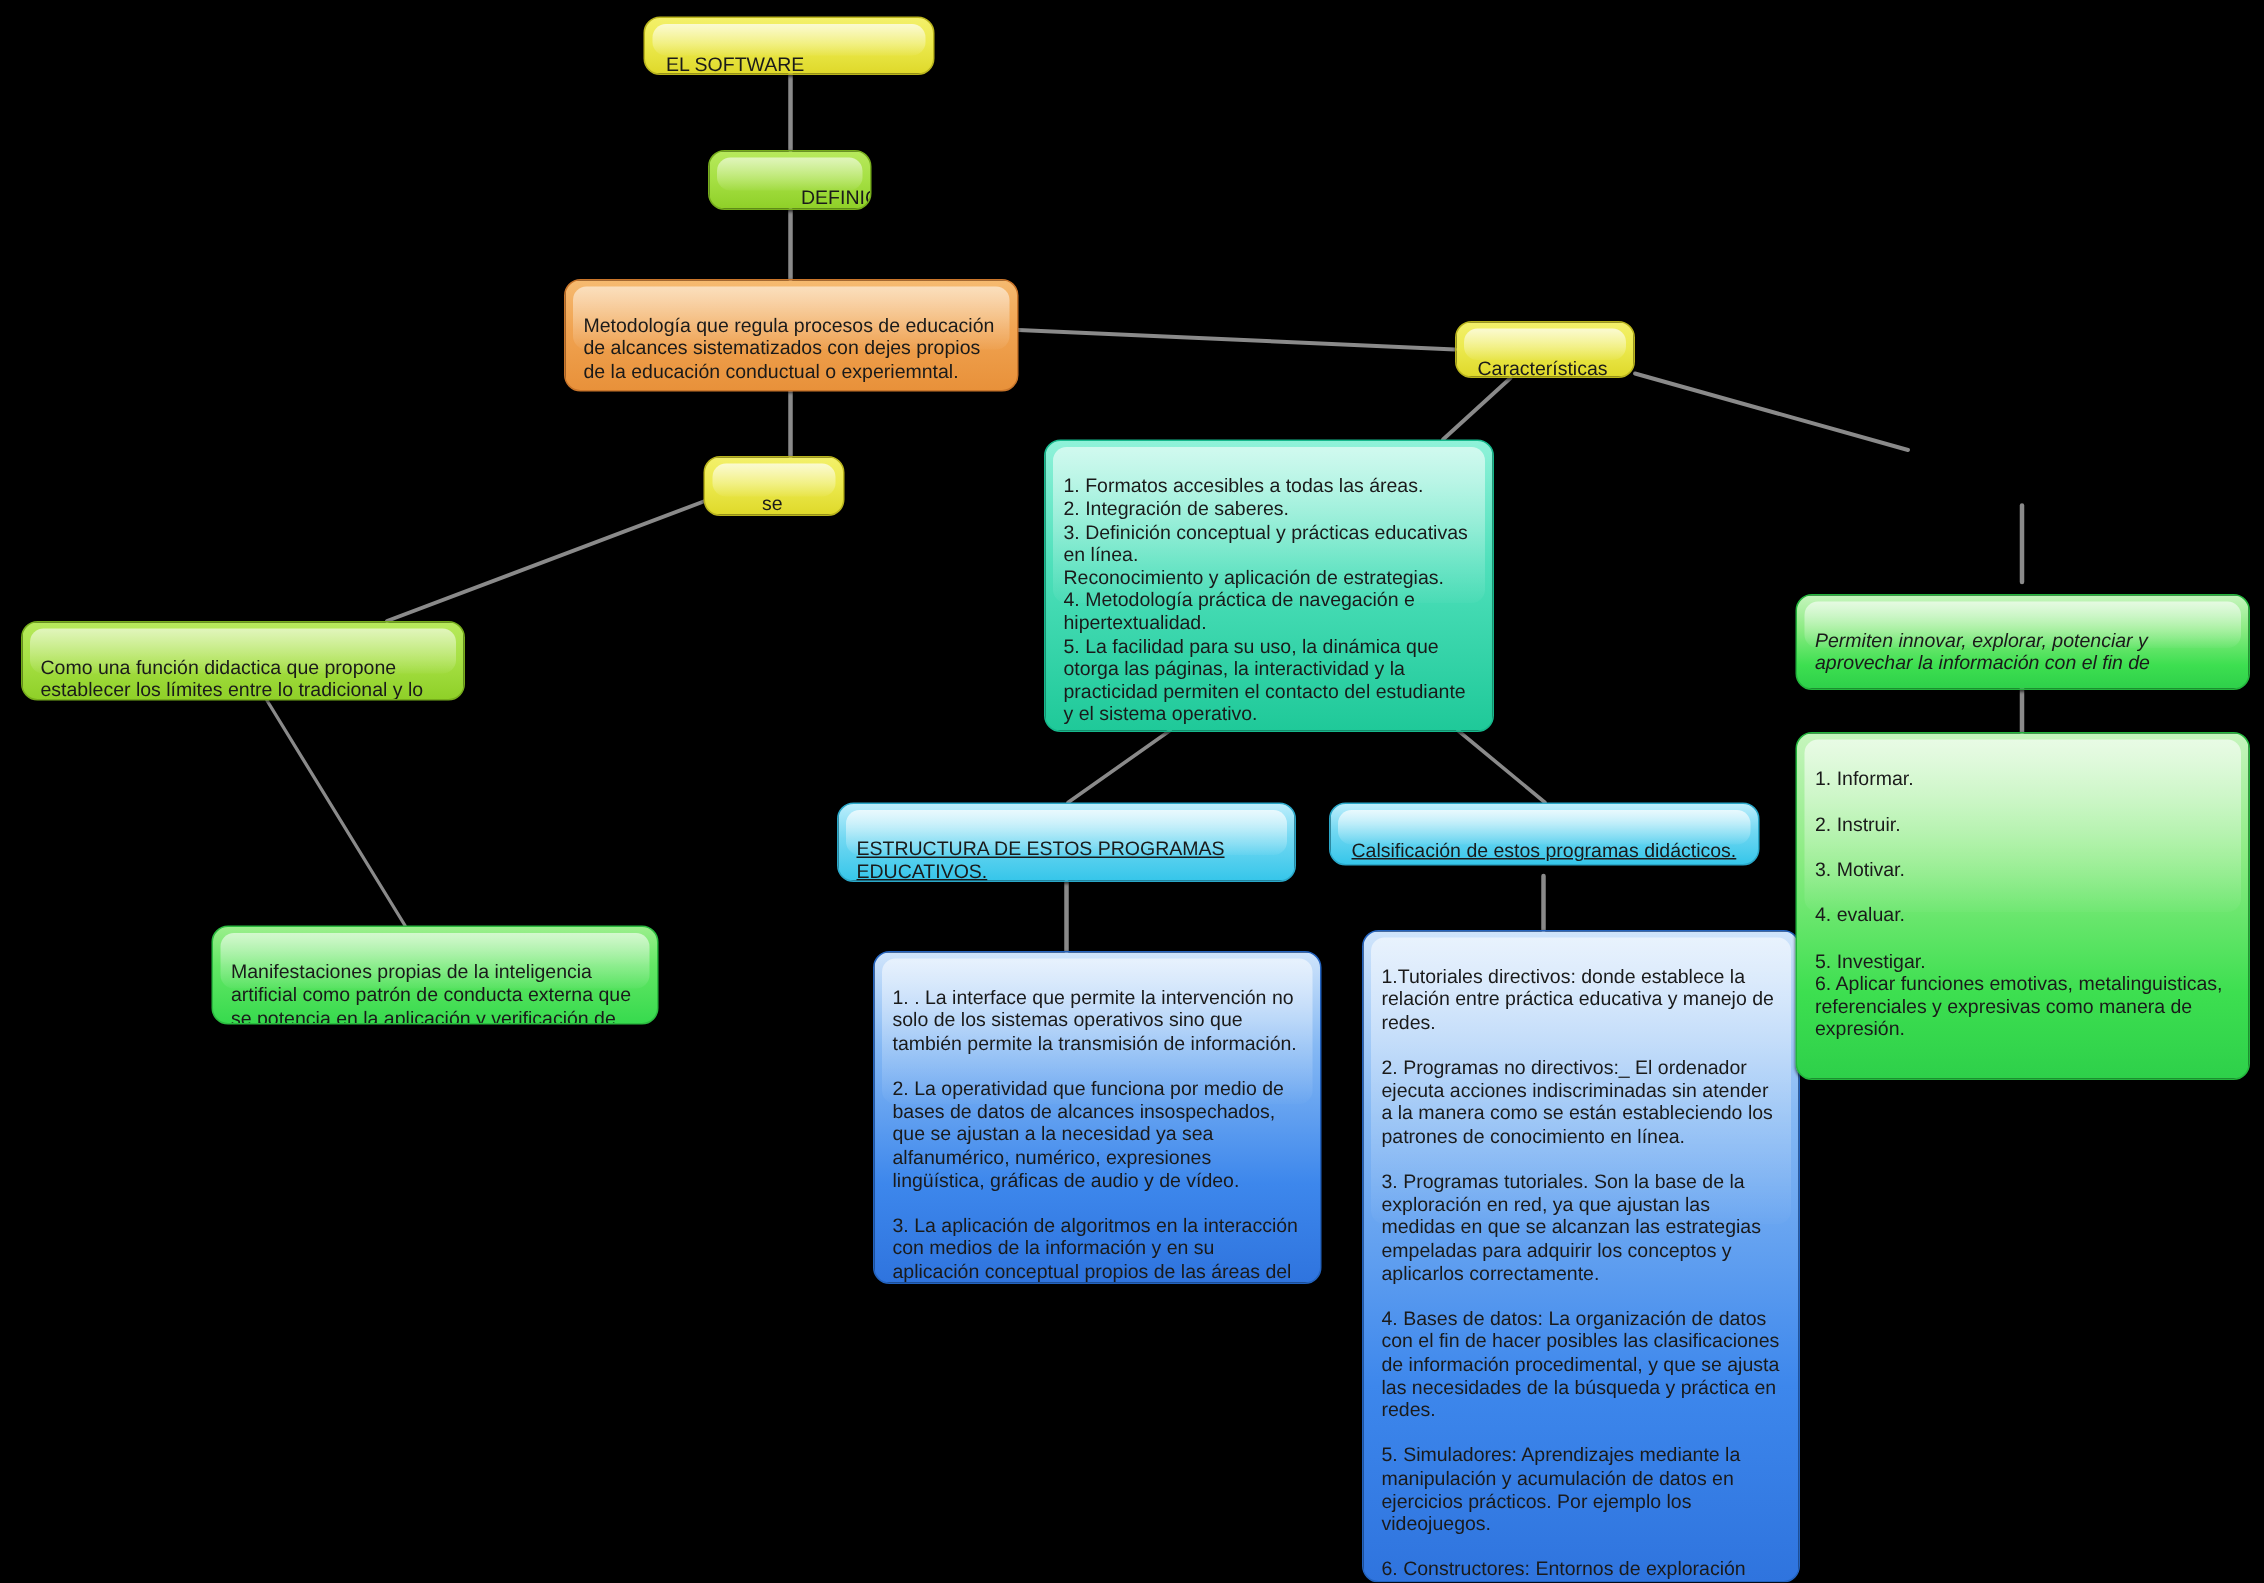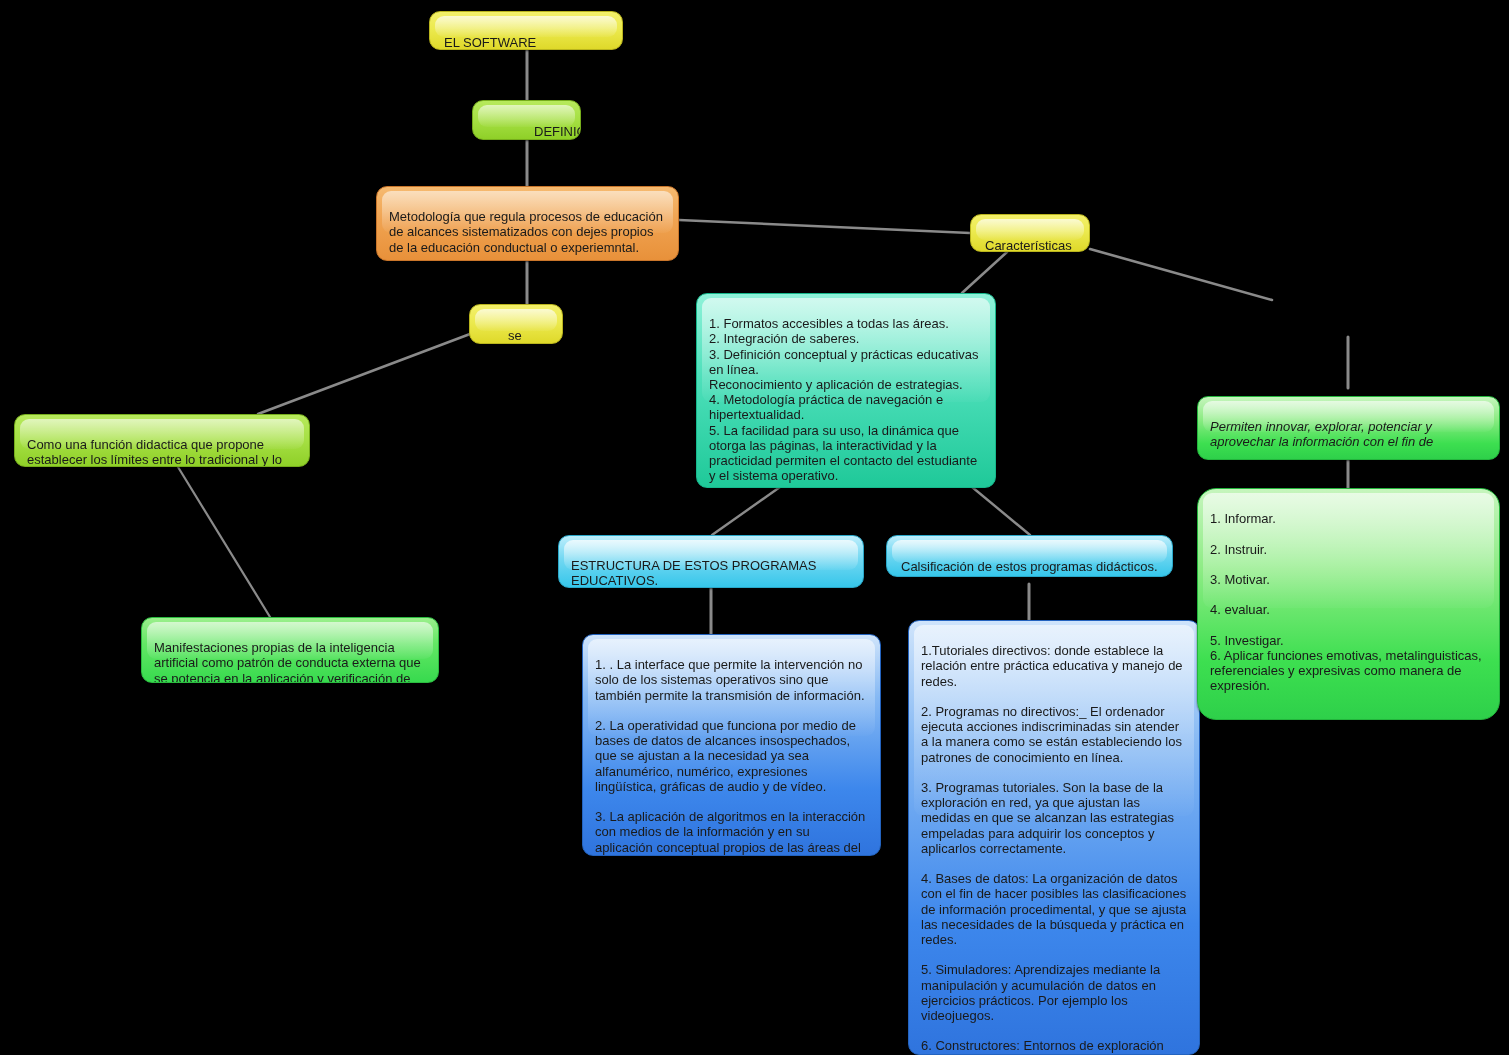--- a/index.html
+++ b/index.html
@@ -82,20 +82,21 @@
     background: linear-gradient(180deg, #8ff2d9 0%, #4fe0bb 42%, #1fc999 100%);
     border: 1px solid #16b88c;
   }
   .pal-teal::before {
     background: linear-gradient(180deg, rgba(255,255,255,0.60) 0%, rgba(255,255,255,0.03) 100%);
     height: 54%;
   }
   .pal-cyan {
     background: linear-gradient(180deg, #bdeefc 0%, #72d8f2 45%, #36c6ea 100%);
     border: 1px solid #2aa8c9;
+    text-decoration: underline;
   }
   .pal-cyan::before {
     background: linear-gradient(180deg, rgba(255,255,255,0.72) 0%, rgba(255,255,255,0.05) 100%);
   }
   .pal-blue {
     background: linear-gradient(180deg, #cfe4fb 0%, #86b9f4 28%, #3d87ec 70%, #2f74de 100%);
     border: 1px solid #2363bf;
     margin-left: 24px;
   }
   .pal-blue::before {
@@ -227,21 +228,21 @@
 5. Simuladores:  Aprendizajes mediante  la manipulación y acumulación de datos en ejercicios prácticos. Por ejemplo los videojuegos.
 
 6. Constructores: Entornos de exploración que se regulan por medio de logos los cuales</span>
   </div>
 
 
   <div class="node pal-green" style="left:1197px; top:396px; width:303px; height:64px;font-style:italic;">
     <span class="txt">Permiten innovar, explorar, potenciar y aprovechar la información con el fin de</span>
   </div>
 
-  <div class="node pal-green" style="left:1197px; top:488px; width:303px; height:232px;border-radius:19px;">
+  <div class="node pal-green" style="left:1197px; top:488px; width:303px; height:232px;">
     <span class="txt">1. Informar.
 
 2. Instruir.
 
 3. Motivar.
 
 4. evaluar.
 
 5. Investigar.
 6. Aplicar funciones emotivas, metalinguisticas, referenciales y expresivas como manera de expresión.</span>

